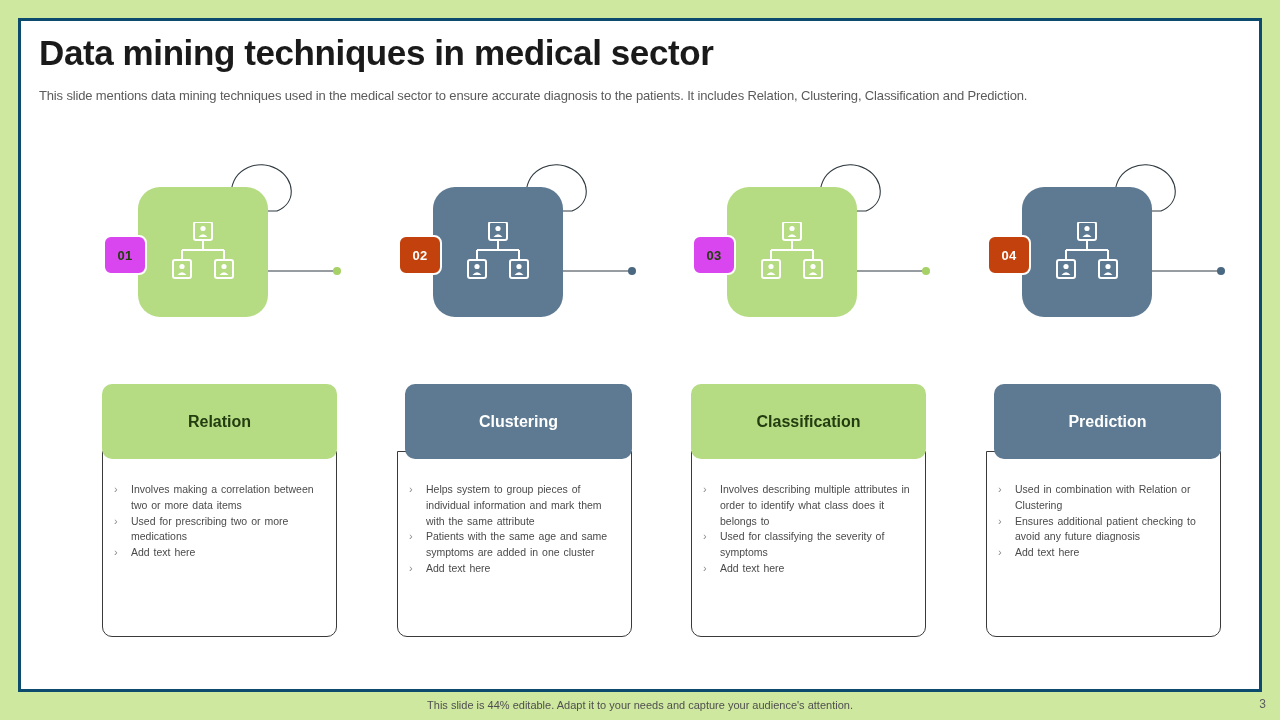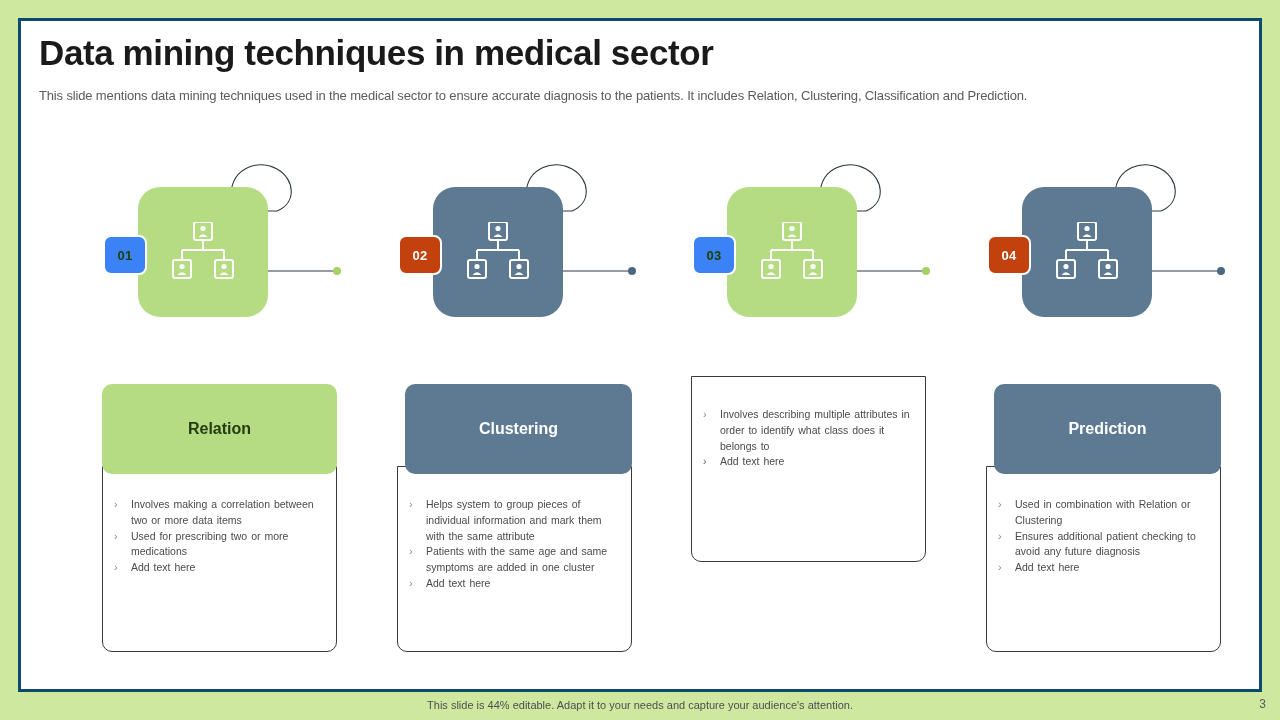--- a/index.html
+++ b/index.html
@@ -105,37 +105,37 @@
     border-radius: 8px;
     border: 2px solid #ffffff;
     display: flex;
     align-items: center;
     justify-content: center;
     font-size: 13px;
     font-weight: bold;
     letter-spacing: 0.3px;
     z-index: 4;
   }
-  .num-badge.green { background: #3b82f6; color: #20400b; }
+  .num-badge.green { background: #d946ef; color: #20400b; }
   .num-badge.blue  { background: #c2410c; color: #ffffff; }
 
   
   .content-card {
     position: absolute;
     top: 363px;
     width: 235px;
   }
   .content-card.c0 { left: 81px; }
   .content-card.c1 { left: 376px; }
   .content-card.c2 { left: 670px; }
   .content-card.c3 { left: 965px; }
 
   .card-head {
     position: relative;
-    height: 90px;
+    height: 75px;
     border-radius: 10px;
     display: flex;
     align-items: center;
     justify-content: center;
     font-size: 16px;
     font-weight: bold;
     z-index: 2;
   }
   .card-head.green { background: #b5dc83; color: #233d10; }
   .card-head.blue  { background: #5d7a92; color: #ffffff; margin-left: 8px; }
@@ -318,24 +318,25 @@
       <div class="card-body">
         <ul class="bullet-list">
           <li class="bullet-item"><span class="chev">›</span><span>Helps  system to group  pieces  of individual  information  and  mark them with the same attribute</span></li>
           <li class="bullet-item"><span class="chev">›</span><span>Patients with the same age  and same symptoms are added  in one cluster</span></li>
           <li class="bullet-item"><span class="chev">›</span><span>Add text here</span></li>
         </ul>
       </div>
     </div>
 
     <div class="content-card c2">
+      <div class="card-head green">Classification</div>
       <div class="card-body">
         <ul class="bullet-list">
           <li class="bullet-item"><span class="chev">›</span><span>Involves  describing  multiple attributes in order  to identify what  class does it belongs  to</span></li>
-          <li class="bullet-item"><span class="chev">›</span></li>
+          <li class="bullet-item"><span class="chev">›</span><span>Used for classifying the severity of symptoms</span></li>
           <li class="bullet-item"><span class="chev">›</span><span>Add text here</span></li>
         </ul>
       </div>
     </div>
 
     <div class="content-card c3">
       <div class="card-head blue">Prediction</div>
       <div class="card-body">
         <ul class="bullet-list">
           <li class="bullet-item"><span class="chev">›</span><span>Used in combination  with Relation  or Clustering</span></li>

